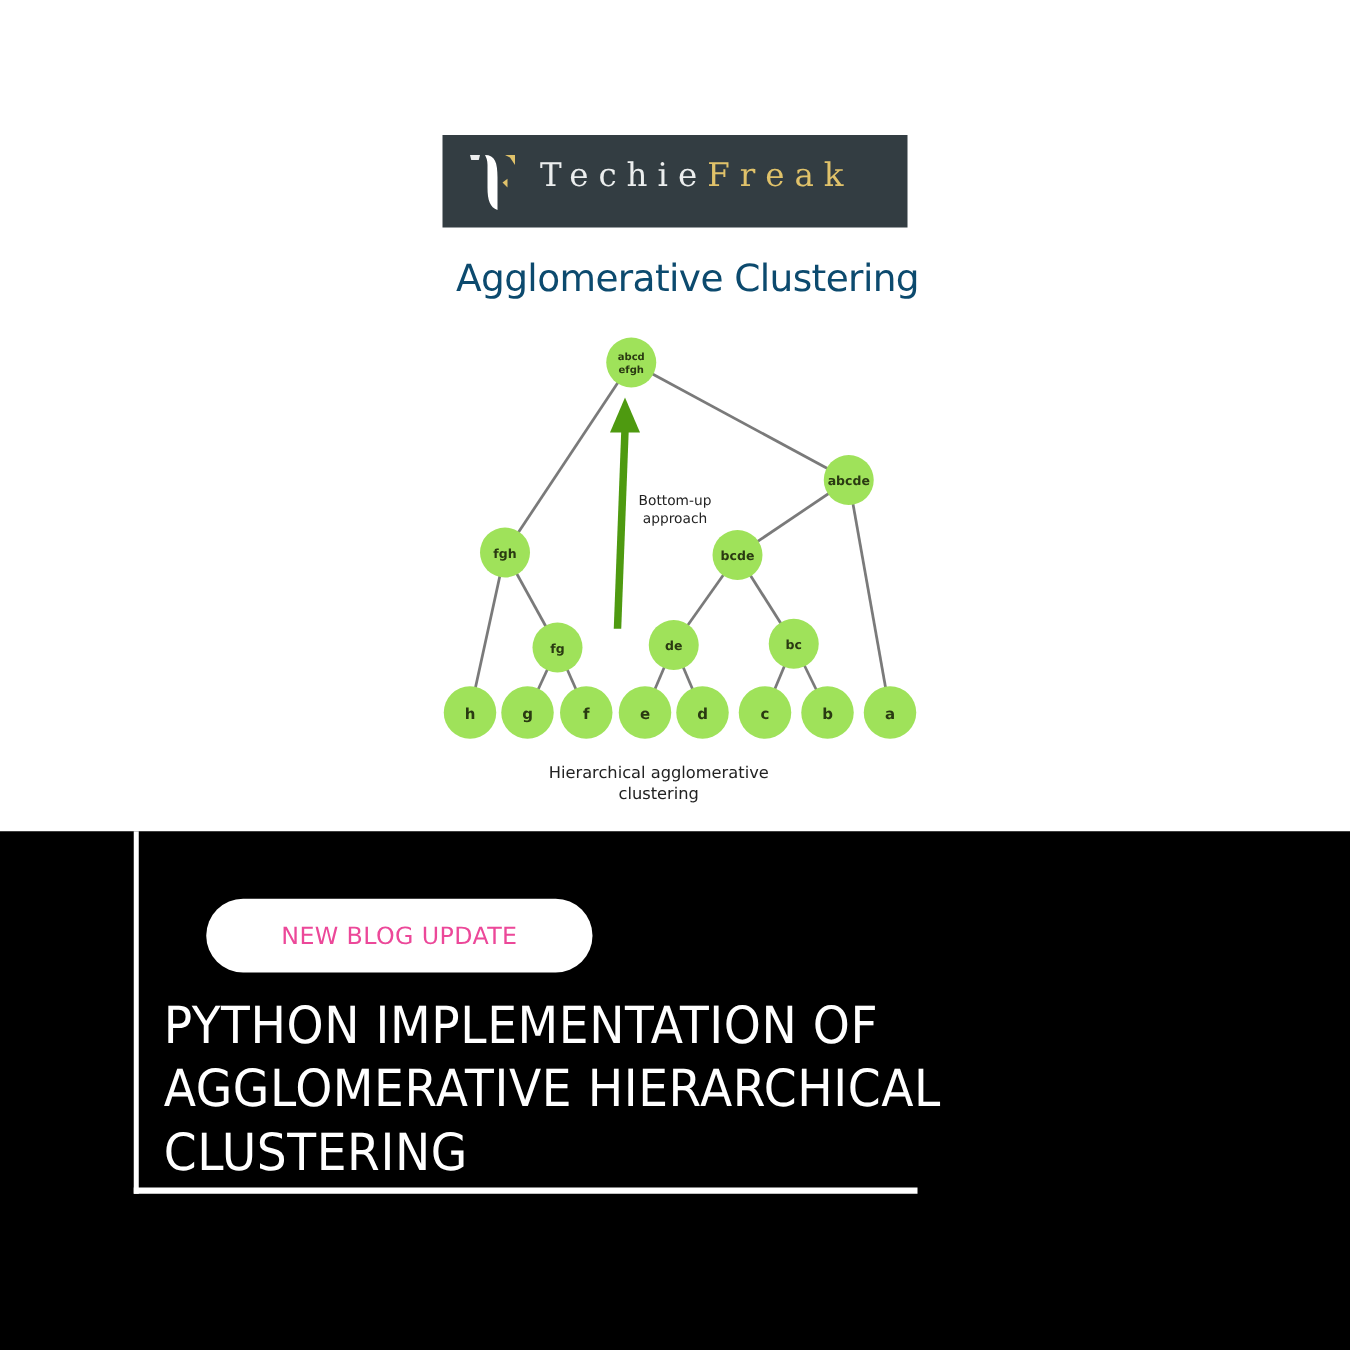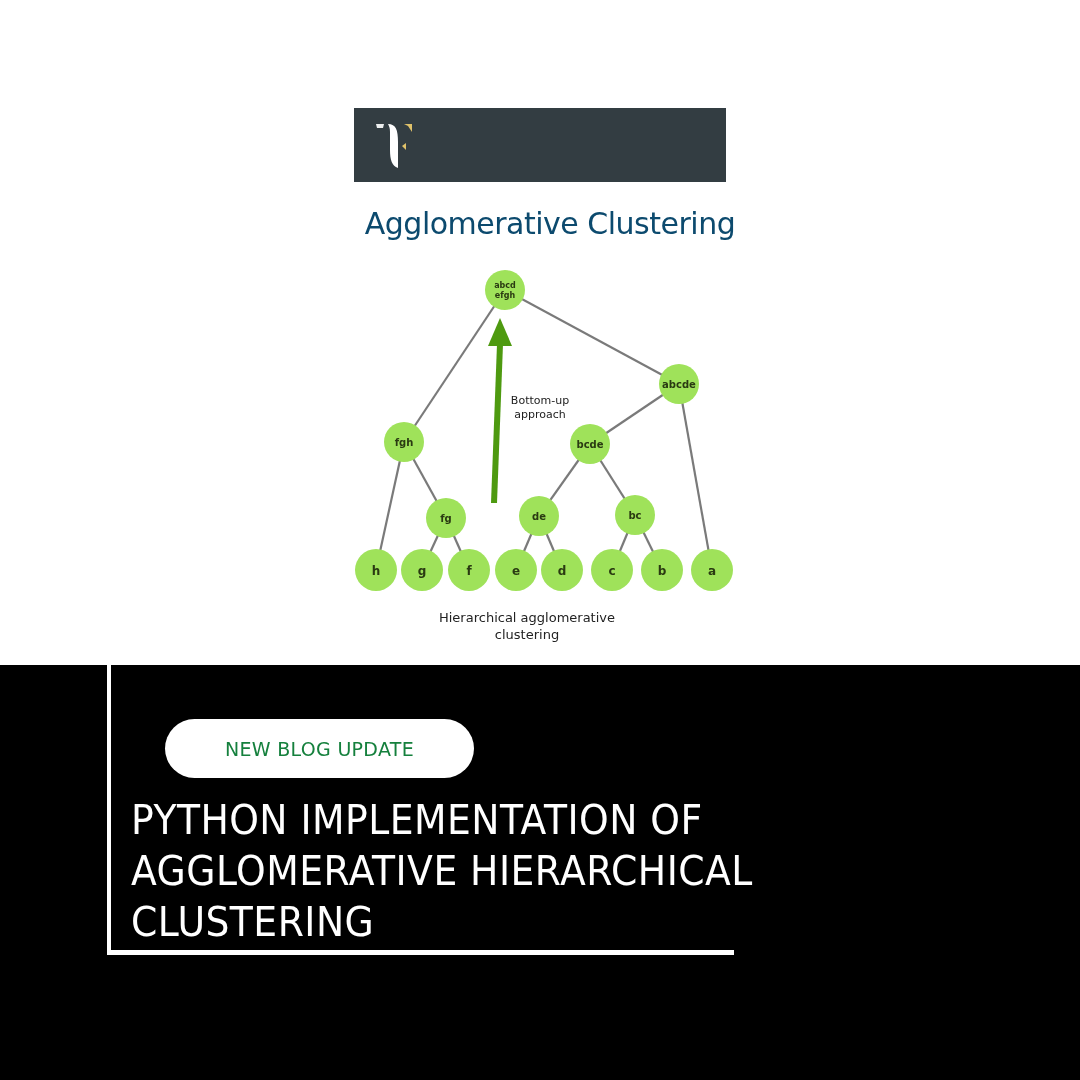--- a/index.html
+++ b/index.html
@@ -9,36 +9,37 @@
   .logo-box { position:absolute; left:354px; top:108px; width:372px; height:74px; background:#333d42; display:flex; align-items:center; }
   .logo-mark { position:absolute; left:20px; top:14px; width:40px; height:48px; }
   .logo-text { position:absolute; left:78px; top:18px; font-family:"DejaVu Serif", serif; font-size:26px; letter-spacing:8px; color:#eceeee; white-space:nowrap; }
   .logo-text .accent { color:#e0c26a; }
   .diagram-title { position:absolute; left:340px; top:206px; width:420px; text-align:center; font-family:"DejaVu Sans", sans-serif; font-size:30px; color:#0c4a6e; letter-spacing:-0.5px; }
   svg.tree { position:absolute; left:0; top:0; width:1080px; height:665px; }
   .node-label { font-family:"DejaVu Sans", sans-serif; font-weight:bold; fill:#2a3a12; text-anchor:middle; }
   .cap { font-family:"DejaVu Sans", sans-serif; fill:#222; text-anchor:middle; }
   .frame-v { position:absolute; left:107px; top:665px; width:4px; height:290px; background:#ffffff; }
   .frame-h { position:absolute; left:107px; top:950px; width:627px; height:5px; background:#ffffff; }
-  .pill { position:absolute; left:165px; top:719px; width:309px; height:59px; border-radius:30px; background:#ffffff; color:#15803d; display:flex; align-items:center; justify-content:center; font-family:"DejaVu Sans", sans-serif; font-size:19px; letter-spacing:0.3px; }
+  .pill { position:absolute; left:165px; top:719px; width:309px; height:59px; border-radius:30px; background:#ffffff; color:#ec4899; display:flex; align-items:center; justify-content:center; font-family:"DejaVu Sans", sans-serif; font-size:19px; letter-spacing:0.3px; }
   .headline { position:absolute; left:131px; top:795px; width:820px; color:#ffffff; font-family:"DejaVu Sans", sans-serif; font-size:41px; line-height:51px; transform:scaleX(0.92); transform-origin:left top; letter-spacing:0.5px; }
   .headline div { white-space:nowrap; }
 </style>
 </head>
 <body>
 
 <div class="top"></div>
 
 <div class="logo-box">
   <svg class="logo-mark" viewBox="0 0 40 48">
     <polygon points="2,2 10,2 9,6 3,6" fill="#eceeee"></polygon>
     <path d="M14,2 C22,2 24,8 24,20 L24,46 C18,44 16,38 16,28 L16,10 C16,6 15,4 14,2 Z" fill="#ffffff"></path>
     <polygon points="30,2 38,2 38,10 34,4" fill="#e0c26a"></polygon>
     <polygon points="28,24 32,21 32,28" fill="#e0c26a"></polygon>
   </svg>
+  <div class="logo-text"><span>Techie</span><span class="accent">Freak</span></div>
 </div>
 
 <div class="diagram-title">Agglomerative Clustering</div>
 
 <svg class="tree" viewBox="0 0 1080 665">
   <g stroke="#7a7a7a" stroke-width="2.2" fill="none">
     <line x1="505" y1="290" x2="404" y2="442"></line>
     <line x1="505" y1="290" x2="679" y2="384"></line>
     <line x1="679" y1="384" x2="590" y2="444"></line>
     <line x1="679" y1="384" x2="712" y2="570"></line>

